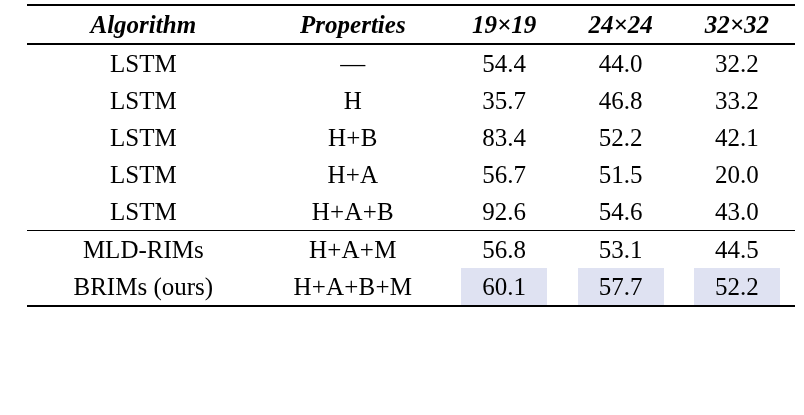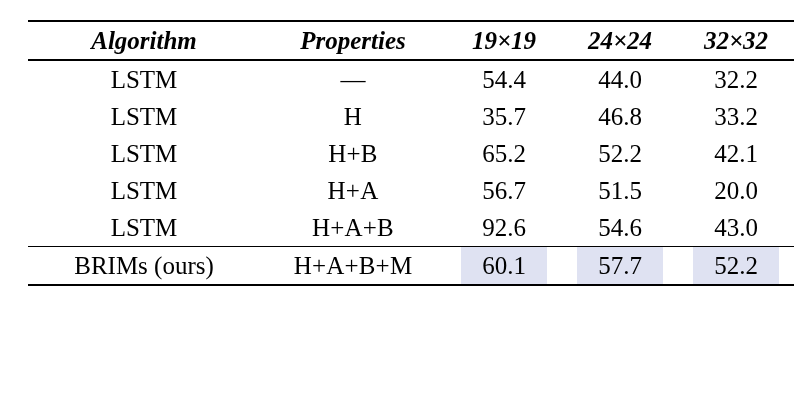--- a/index.html
+++ b/index.html
@@ -11,21 +11,21 @@
     width: 804px;
     height: 415px;
     font-family: "Liberation Serif", serif;
     color: #000000;
     overflow: hidden;
   }
   .table-wrap {
     width: 804px;
     height: 415px;
     box-sizing: border-box;
-    padding: 16px;
+    padding: 0;
     display: flex;
     align-items: flex-start;
     justify-content: center;
   }
   table.results {
     border-collapse: collapse;
     width: 768px;
     margin-top: 4px;
     margin-left: 18px;
     table-layout: fixed;
@@ -109,38 +109,45 @@
       <tr>
         <td class="alg-cell">LSTM</td>
         <td class="prop-cell">H</td>
         <td class="num-cell">35.7</td>
         <td class="num-cell">46.8</td>
         <td class="num-cell">33.2</td>
       </tr>
       <tr>
         <td class="alg-cell">LSTM</td>
         <td class="prop-cell">H+B</td>
-        <td class="num-cell">65.2</td>
+        <td class="num-cell">83.4</td>
         <td class="num-cell">52.2</td>
         <td class="num-cell">42.1</td>
       </tr>
       <tr>
         <td class="alg-cell">LSTM</td>
         <td class="prop-cell">H+A</td>
         <td class="num-cell">56.7</td>
         <td class="num-cell">51.5</td>
         <td class="num-cell">20.0</td>
       </tr>
       <tr class="rule-thin">
         <td class="alg-cell">LSTM</td>
         <td class="prop-cell">H+A+B</td>
         <td class="num-cell">92.6</td>
         <td class="num-cell">54.6</td>
         <td class="num-cell">43.0</td>
       </tr>
+      <tr>
+        <td class="alg-cell">MLD-RIMs</td>
+        <td class="prop-cell">H+A+M</td>
+        <td class="num-cell">56.8</td>
+        <td class="num-cell">53.1</td>
+        <td class="num-cell">44.5</td>
+      </tr>
       <tr class="rule-bottom">
         <td class="alg-cell">BRIMs (ours)</td>
         <td class="prop-cell">H+A+B+M</td>
         <td class="num-cell"><span class="hl-inner">60.1</span></td>
         <td class="num-cell"><span class="hl-inner">57.7</span></td>
         <td class="num-cell"><span class="hl-inner">52.2</span></td>
       </tr>
     </tbody>
   </table>
 </div>

